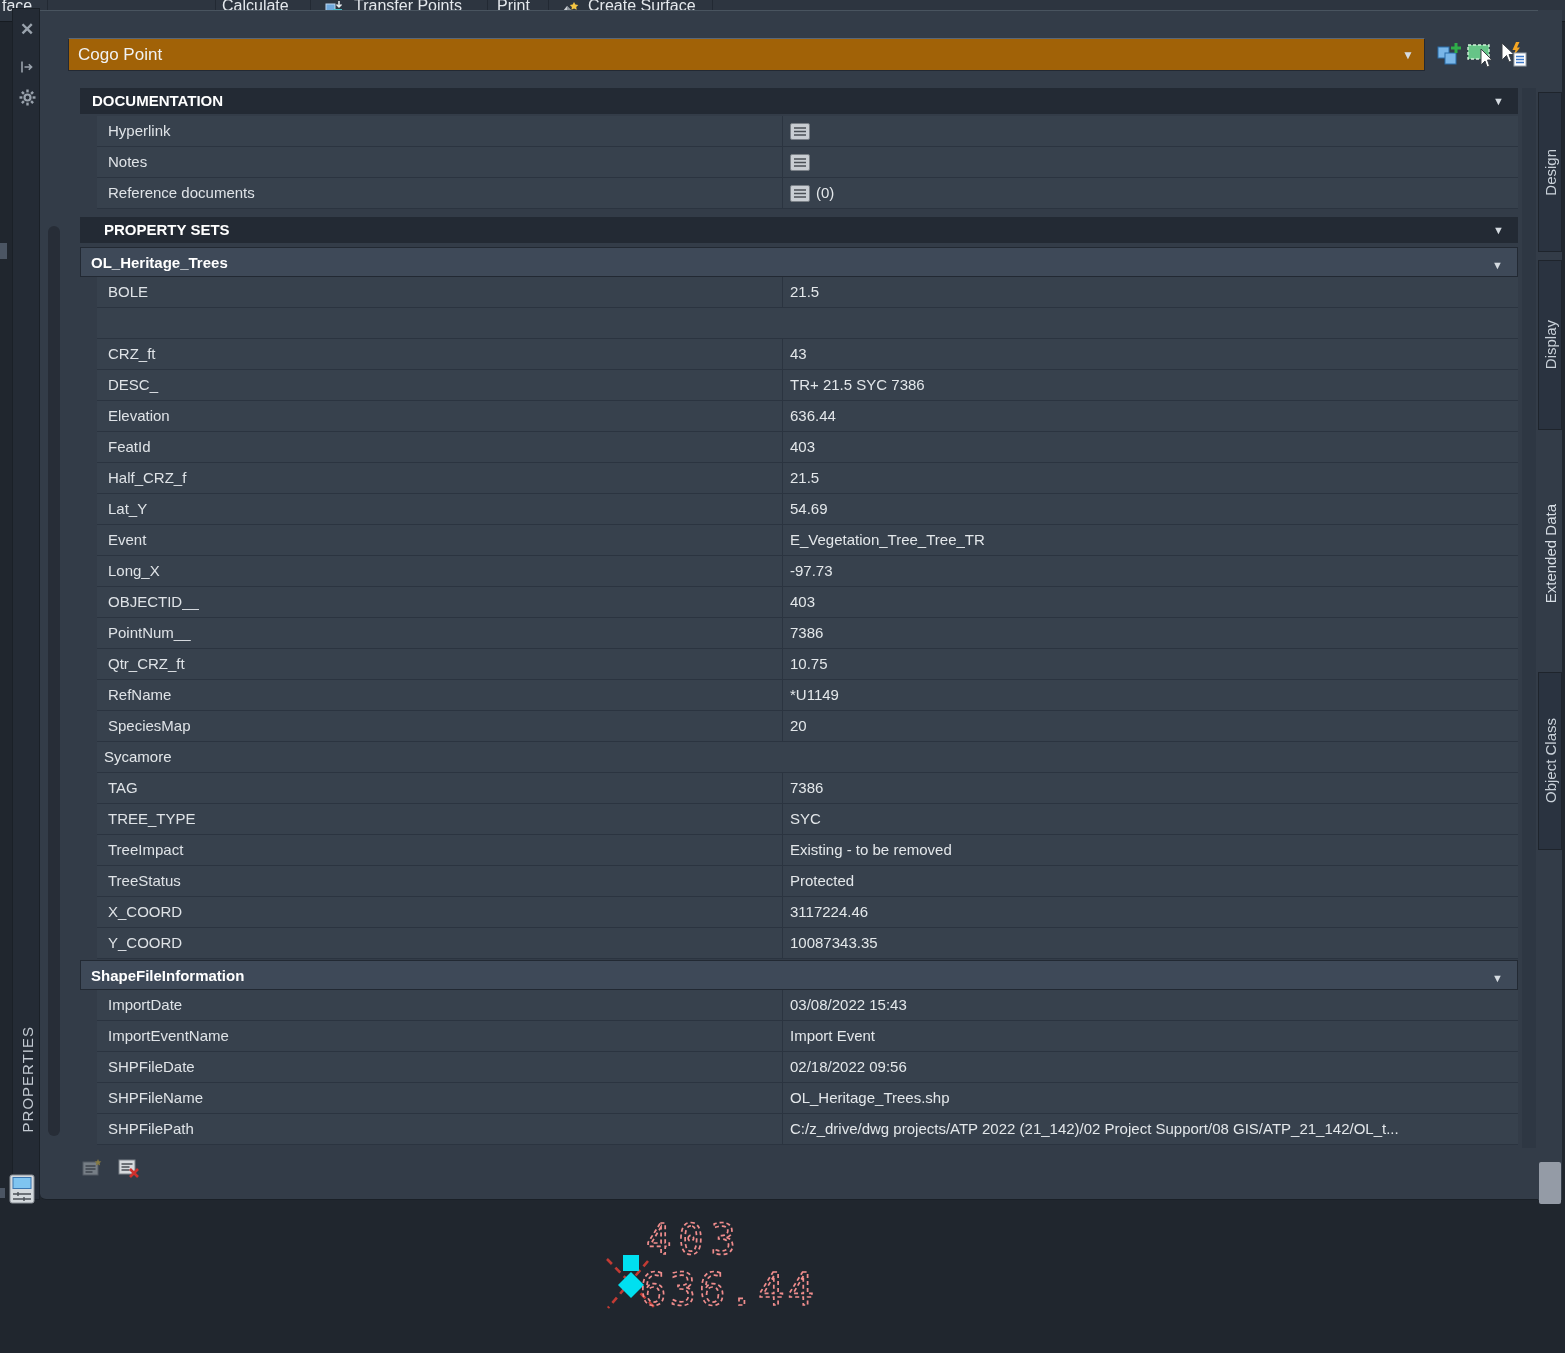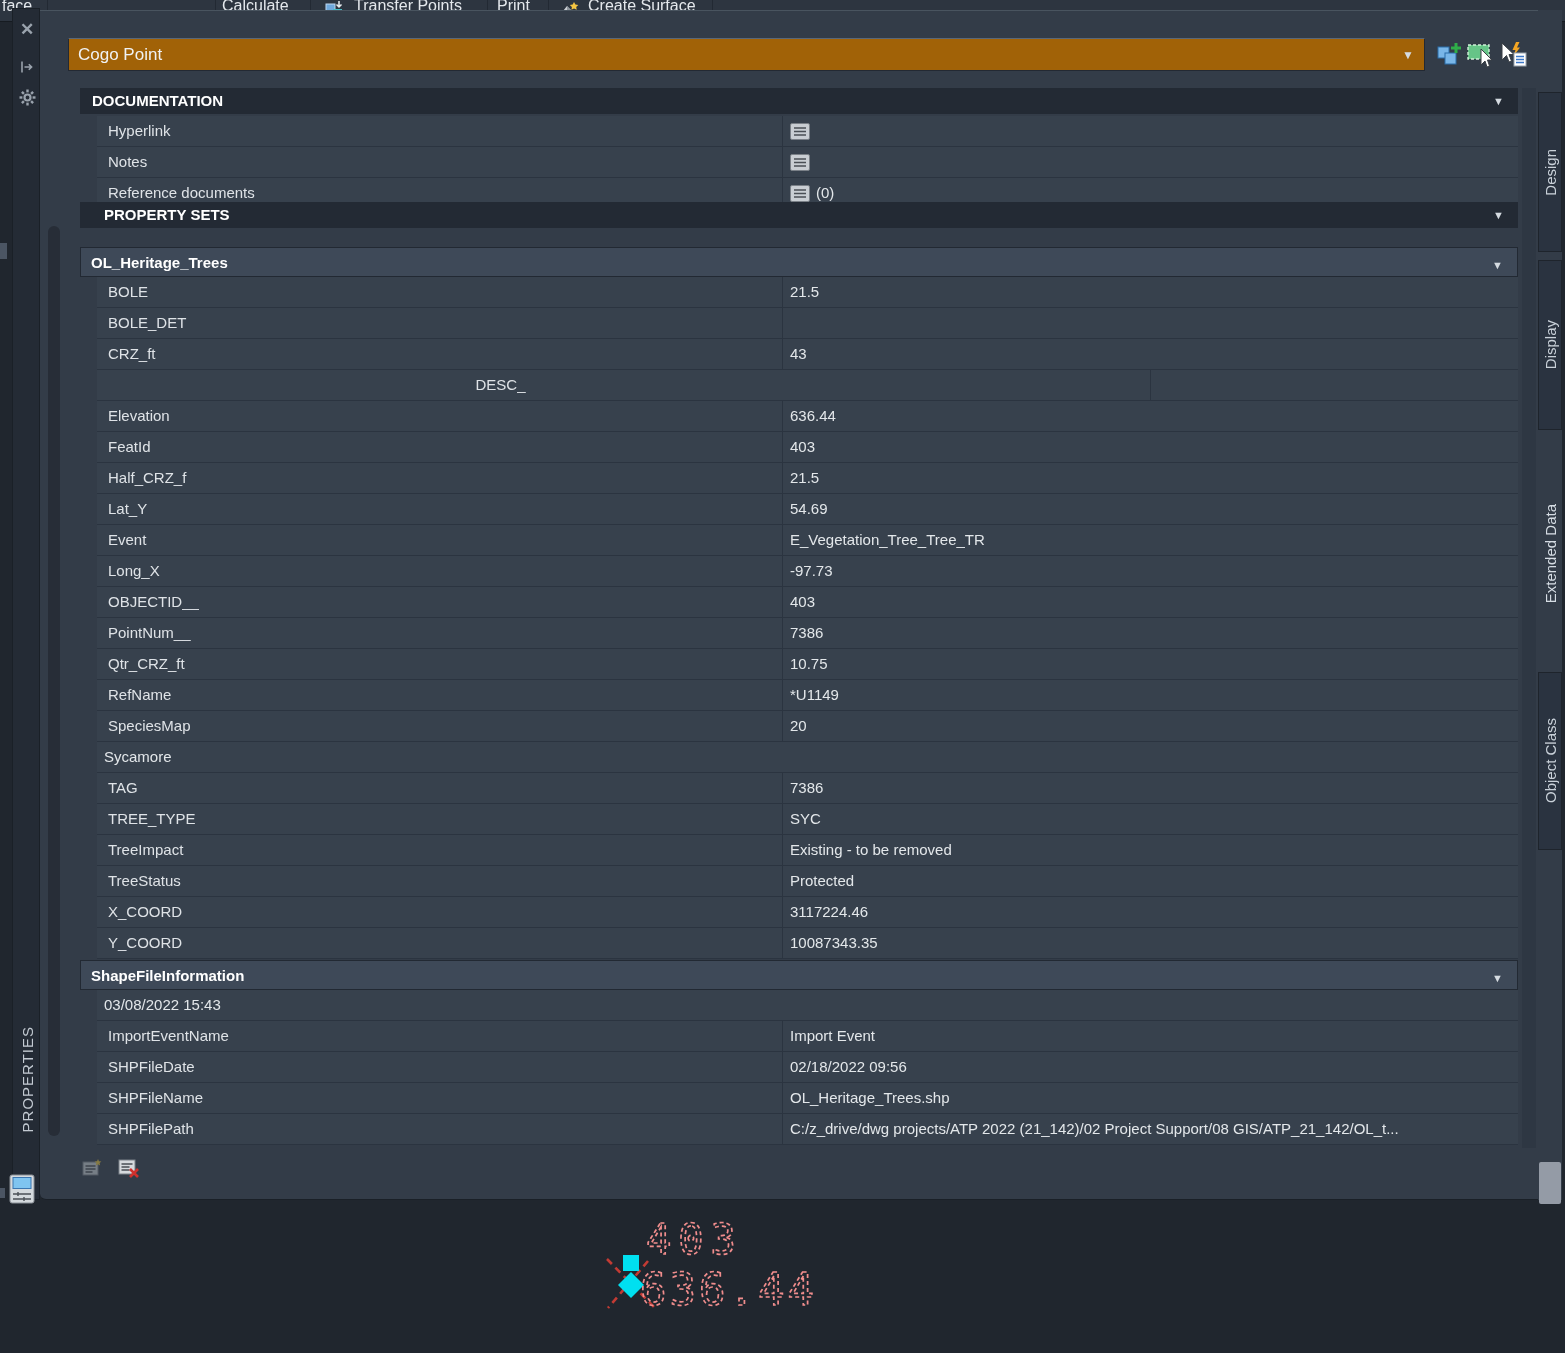--- a/index.html
+++ b/index.html
@@ -191,50 +191,52 @@
           <svg width="20" height="17" viewBox="0 0 20 17">
             <rect x="0.5" y="0.5" width="19" height="16" rx="1.5" fill="#C9CED3" stroke="#7A8087"></rect>
             <path d="M4 5 h12 M4 8.5 h12 M4 12 h12" stroke="#4A4F55" stroke-width="1.6"></path>
           </svg>
         </span>
         <span>(0)</span>
       </div>
     </div>
   </div>
 
-<div class="sec-header" style="top:202px; z-index:7;padding-left:24px;">
+<div class="sec-header" style="top:217px; z-index:7;padding-left:24px;">
   <span>PROPERTY SETS</span>
   <span class="chev">▼</span>
 </div>
 
 <div class="sub-header" style="top:247px; z-index:7;">
   <span>OL_Heritage_Trees</span>
   <span class="chev" style="top:2px;">▼</span>
 </div>
 <div class="rows" style="top:277px; z-index:7;">
     <div class="prow">
       <div class="pcell plabel">BOLE</div>
       <div class="pcell pvalue">
         <span>21.5</span>
       </div>
     </div>
     <div class="prow">
-      <div class="pcell plabel">BOLE_DET</div>
       <div class="pcell pvalue">
         <span></span>
       </div>
     </div>
     <div class="prow">
       <div class="pcell plabel">CRZ_ft</div>
       <div class="pcell pvalue">
         <span>43</span>
       </div>
     </div>
     <div class="prow">
       <div class="pcell plabel">DESC_</div>
+      <div class="pcell pvalue">
+        <span>TR+ 21.5 SYC 7386</span>
+      </div>
     </div>
     <div class="prow">
       <div class="pcell plabel">Elevation</div>
       <div class="pcell pvalue">
         <span>636.44</span>
       </div>
     </div>
     <div class="prow">
       <div class="pcell plabel">FeatId</div>
       <div class="pcell pvalue">
@@ -337,20 +339,21 @@
       </div>
     </div>
   </div>
 
 <div class="sub-header" style="top:960px; z-index:7;">
   <span>ShapeFileInformation</span>
   <span class="chev" style="top:2px;">▼</span>
 </div>
 <div class="rows" style="top:990px; z-index:7;">
     <div class="prow">
+      <div class="pcell plabel">ImportDate</div>
       <div class="pcell pvalue">
         <span>03/08/2022 15:43</span>
       </div>
     </div>
     <div class="prow">
       <div class="pcell plabel">ImportEventName</div>
       <div class="pcell pvalue">
         <span>Import Event</span>
       </div>
     </div>

